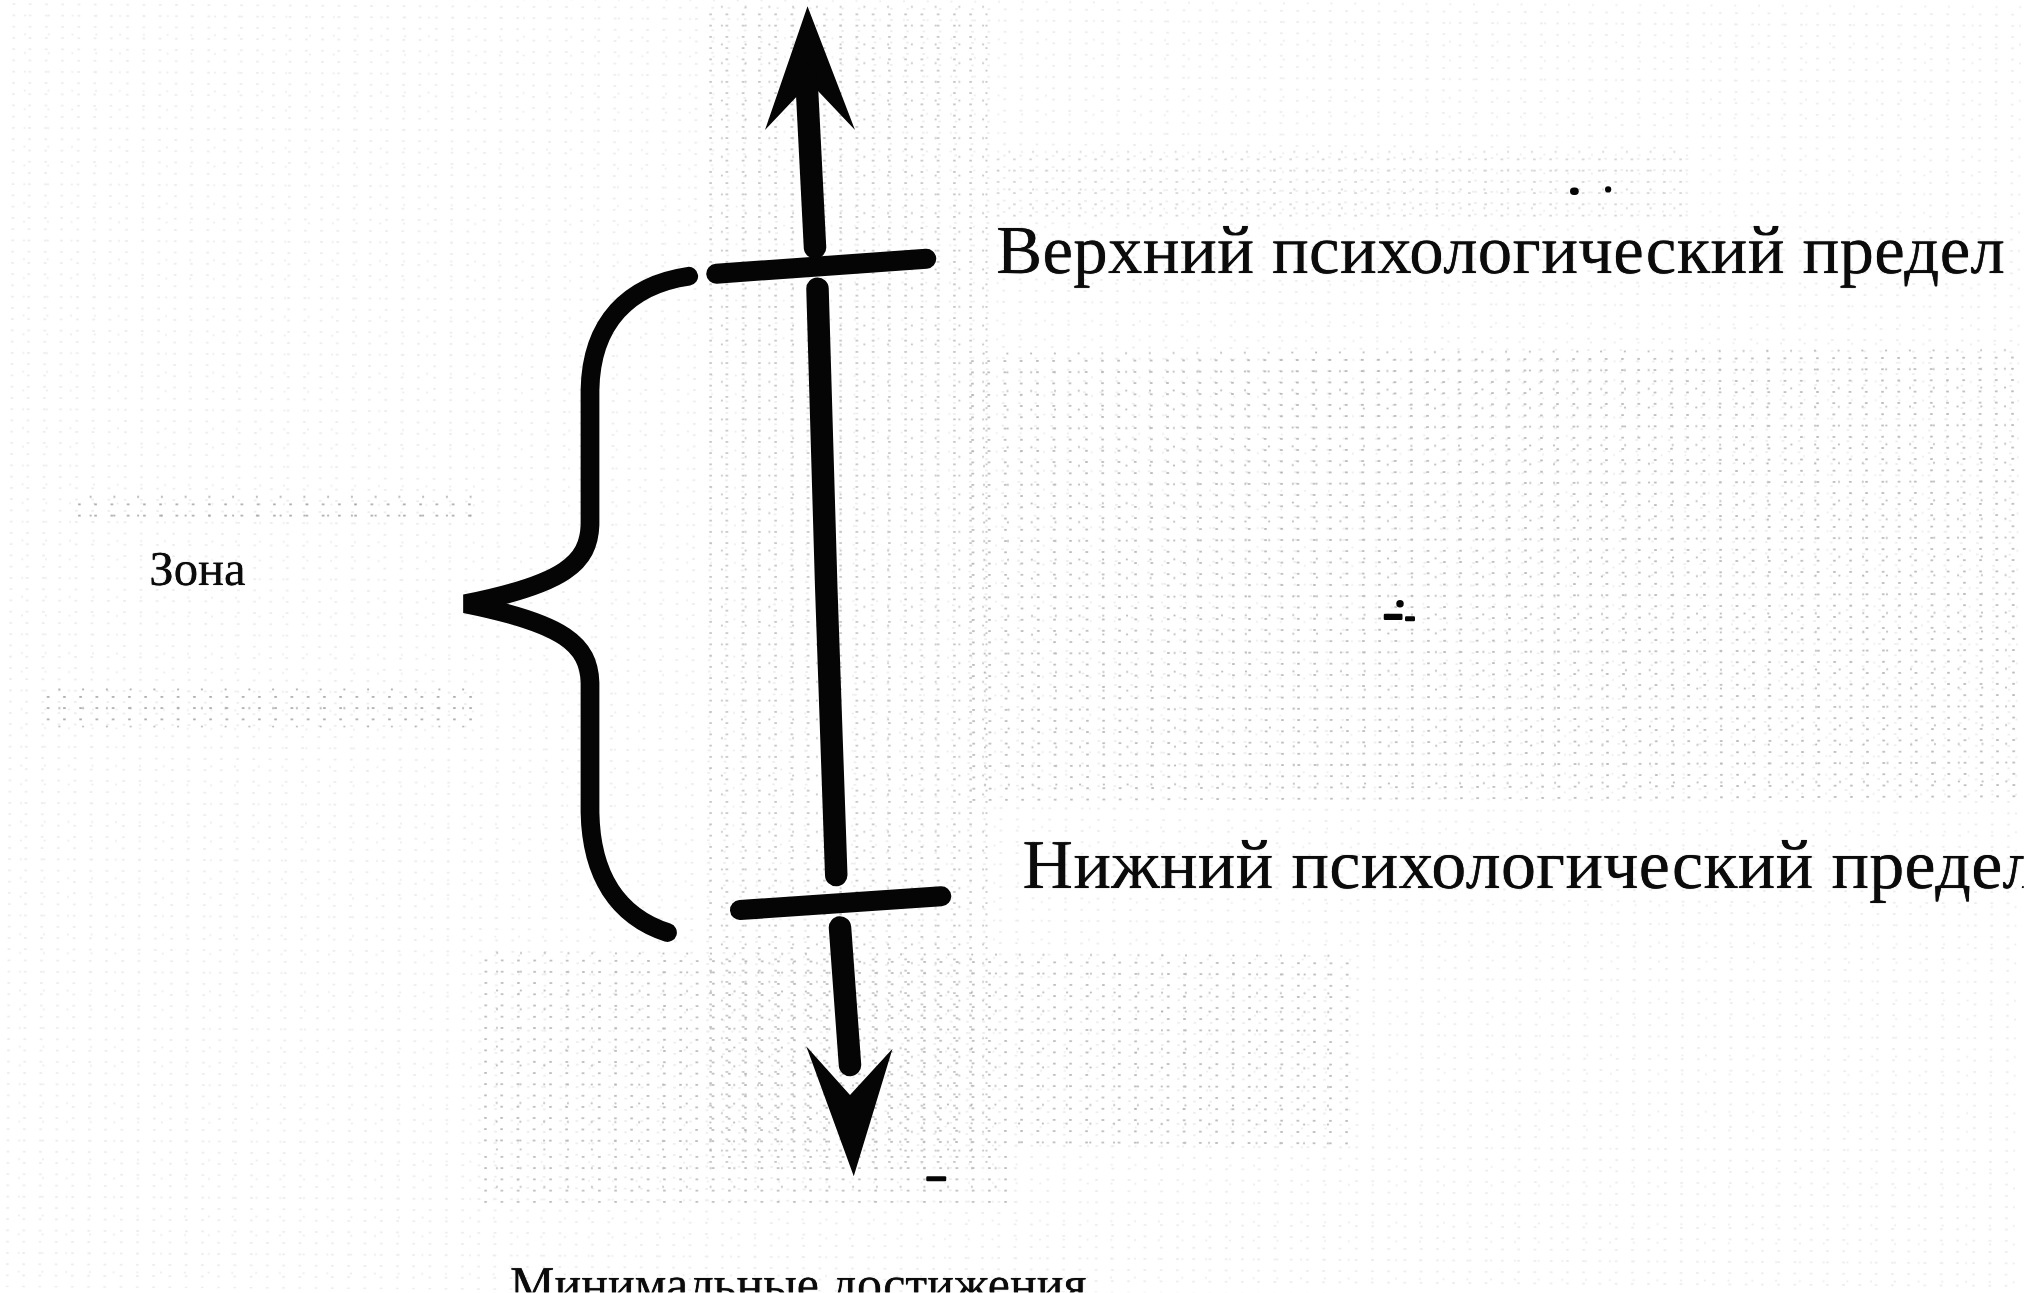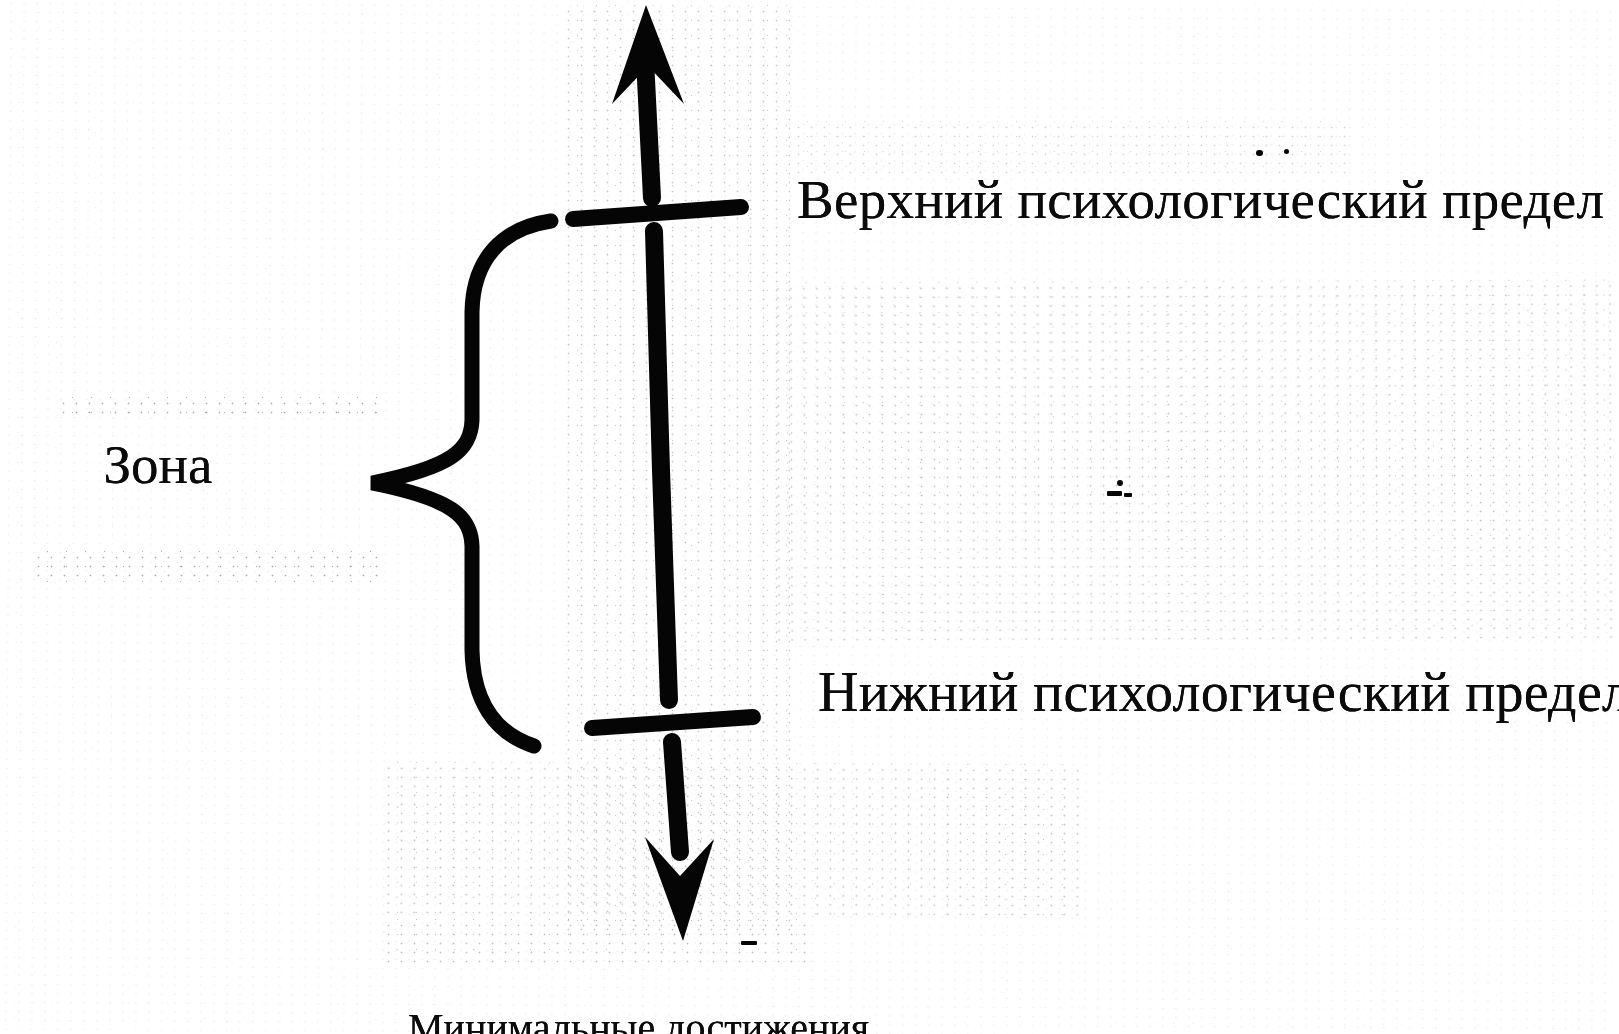--- a/index.html
+++ b/index.html
@@ -37,21 +37,21 @@
   
   .label {
     position: absolute;
     white-space: nowrap;
     line-height: 1;
     text-shadow: 0 0 0.6px #000;  
   }
   #upper-label  { left: 797px; top: 172px; font-size: 55px; letter-spacing: .3px; text-align: center; }
   #lower-label  { left: 818px; top: 664px; font-size: 56px; letter-spacing: .3px; }
   #bottom-label { left: 408px; top: 1008px; font-size: 40px; }
-  #zone-label   { left: 8px;   top: 436px; width: 300px; font-size: 55px;
+  #zone-label   { left: 8px;   top: 436px; width: 300px; font-size: 39px;
                   line-height: 1.05; text-align: center; white-space: normal; }
 
   
   .mark { position: absolute; background: #050505; border-radius: 1px; }
   .mk-dot1  { left:1117px; top:480px; width:6px;  height:6px; border-radius:3px; }
   .mk-dash1 { left:1107px; top:491px; width:15px; height:5px; }
   .mk-dash2 { left:1124px; top:493px; width:8px;  height:4px; }
   .mk-dot2  { left:1256px; top:150px; width:7px;  height:6px; border-radius:3px; }
   .mk-dot3  { left:1284px; top:149px; width:5px;  height:5px; border-radius:3px; }
   .mk-dash3 { left:741px;  top:941px; width:16px; height:4px; }

